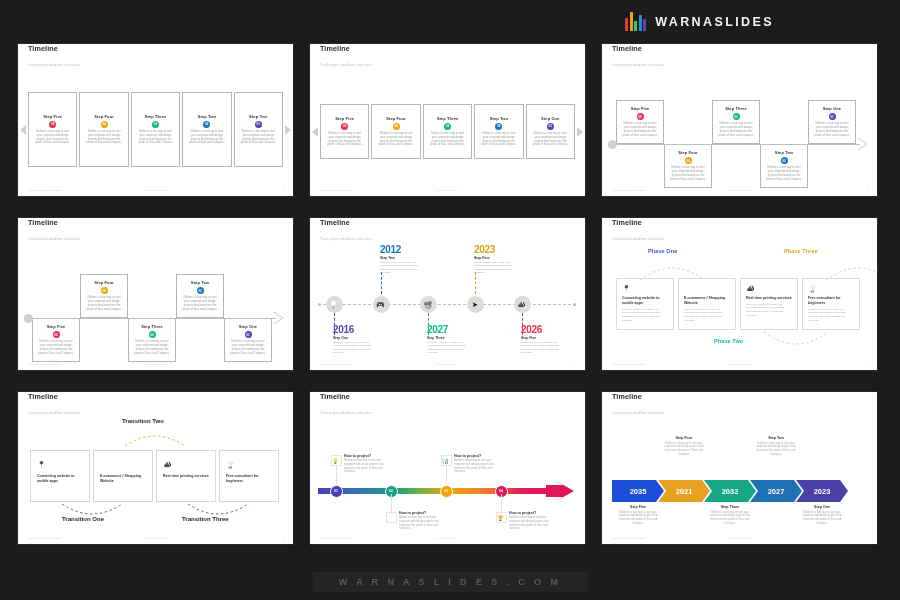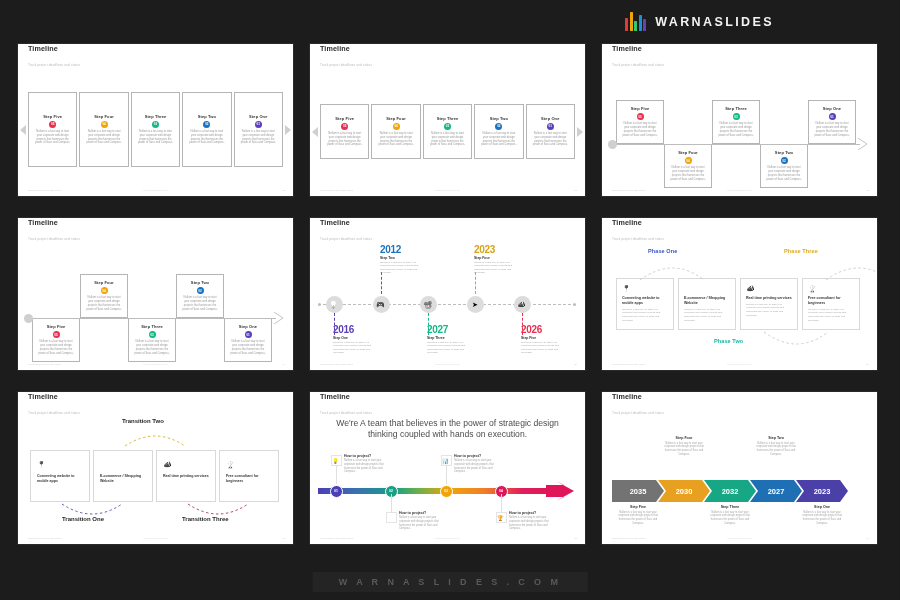--- a/index.html
+++ b/index.html
@@ -372,21 +372,20 @@
         <path d="M2 2 Q32 22 62 2" fill="none" stroke="#9b1b36" stroke-width="1" stroke-dasharray="2.5 2.5" opacity=".8"></path>
       </svg>
       <div style="position: absolute; left: 164px; top: 124px; font-size: 6px; font-weight: 700; color: rgb(31, 31, 31);">Transition Three</div>
     </div>
     <div class="slide">
       <div class="s-title">Timeline</div>
       <div class="s-sub">Track project deadlines and status</div>
       <div class="s-foot">Warnaslides Template 2020</div>
       <div class="s-foot-c">www.warnaslides.com</div>
       <div class="s-foot-r">08</div>
-      <div class="big-head">We're A team that believes in the power of strategic design thinking coupled with hands on execution.</div>
       <div class="gbar" style="left: 8px; top: 96px; width: 232px;"></div>
       <svg width="30" height="20" style="position: absolute; left: 236px; top: 89px;">
         <path d="M0 4 L18 4 L10 0 L28 10 L10 20 L18 16 L0 16 Z" fill="#e0165b"></path>
       </svg>
       <div class="node" style="left: 19.5px; top: 92.5px; background: rgb(75, 63, 181);">01</div>
       <div style="position: absolute; left: 26px; top: 74px; height: 18px; border-left: 1px solid rgb(224, 224, 224);"></div>
       <div class="iconbox" style="left: 20.5px; top: 63px;">💡</div>
       <div style="position: absolute; left: 34px; top: 62px; width: 44px;">
         <div class="mc-h">How to project?</div>
         <div class="mc-b" style="margin-top: 1px;">Nullam is a fast way to start your corporate web design projects that harnesses the power of Sass and Compass.</div>
@@ -412,26 +411,26 @@
         <div class="mc-h">How to project?</div>
         <div class="mc-b" style="margin-top: 1px;">Nullam is a fast way to start your corporate web design projects that harnesses the power of Sass and Compass.</div>
       </div>
     </div>
     <div class="slide">
       <div class="s-title">Timeline</div>
       <div class="s-sub">Track project deadlines and status</div>
       <div class="s-foot">Warnaslides Template 2020</div>
       <div class="s-foot-c">www.warnaslides.com</div>
       <div class="s-foot-r">09</div>
-      <div class="chev first" style="left: 10px; top: 88px; width: 52px; background: #737373;">2035</div>
+      <div class="chev first" style="left: 10px; top: 88px; width: 52px; background: #1d4ed8;">2035</div>
       <div style="position: absolute; left: 12px; top: 113px; width: 48px; text-align: center;">
         <div style="font-size: 3.6px; font-weight: 700; color: rgb(51, 51, 51);">Step Five</div>
         <div style="font-size: 2.6px; line-height: 1.45; color: rgb(168, 168, 168); margin-top: 1.5px;">Nullam is a fast way to start your corporate web design projects that harnesses the power of Sass and Compass.</div>
       </div>
-      <div class="chev" style="left: 56px; top: 88px; width: 52px; background: rgb(232, 160, 32);">2030</div>
+      <div class="chev" style="left: 56px; top: 88px; width: 52px; background: rgb(232, 160, 32);">2021</div>
       <div style="position: absolute; left: 58px; top: 44px; width: 48px; text-align: center;">
         <div style="font-size: 3.6px; font-weight: 700; color: rgb(51, 51, 51);">Step Four</div>
         <div style="font-size: 2.6px; line-height: 1.45; color: rgb(168, 168, 168); margin-top: 1.5px;">Nullam is a fast way to start your corporate web design projects that harnesses the power of Sass and Compass.</div>
       </div>
       <div class="chev" style="left: 102px; top: 88px; width: 52px; background: rgb(23, 167, 133);">2032</div>
       <div style="position: absolute; left: 104px; top: 113px; width: 48px; text-align: center;">
         <div style="font-size: 3.6px; font-weight: 700; color: rgb(51, 51, 51);">Step Three</div>
         <div style="font-size: 2.6px; line-height: 1.45; color: rgb(168, 168, 168); margin-top: 1.5px;">Nullam is a fast way to start your corporate web design projects that harnesses the power of Sass and Compass.</div>
       </div>
       <div class="chev" style="left: 148px; top: 88px; width: 52px; background: rgb(31, 111, 181);">2027</div>

